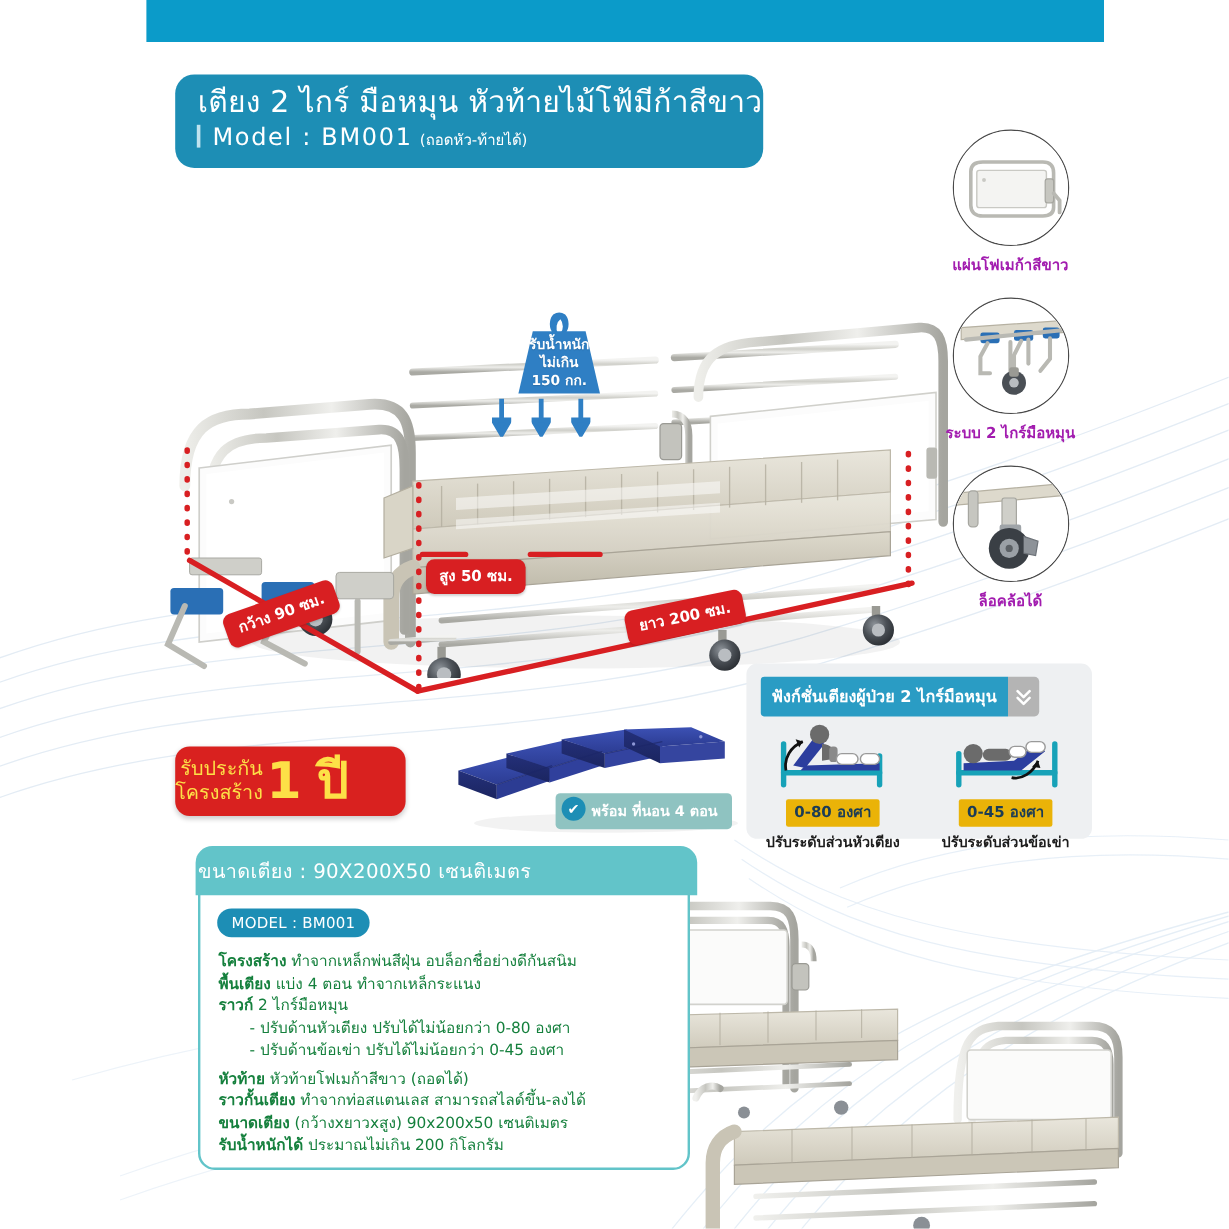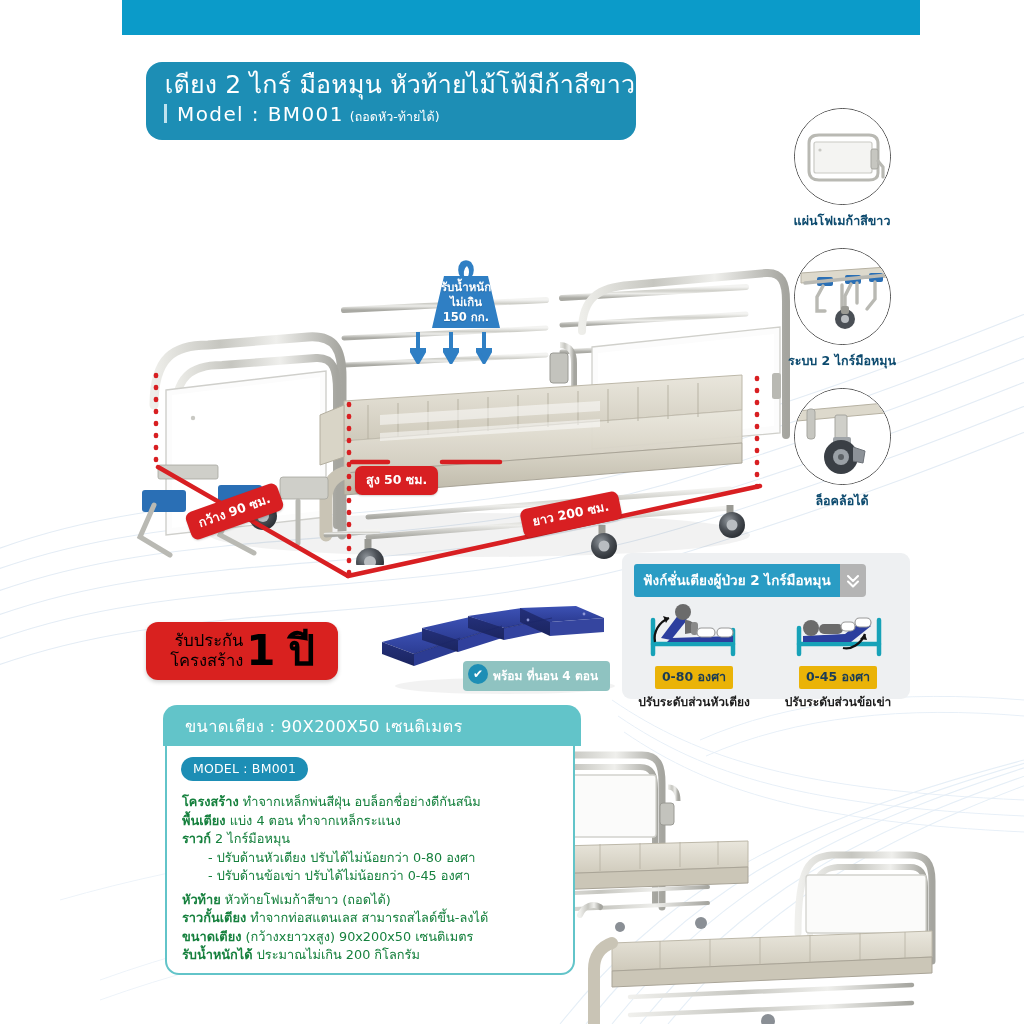--- a/index.html
+++ b/index.html
@@ -32,21 +32,21 @@
   .title-bar { display:inline-block; width:3px; height:19px; background:#bfe3ef; margin-right:4px; position: relative; top:2px;}
   .title-model { font-size: 20px; letter-spacing: 1.4px; }
   .title-sub { font-size: 12.5px; }
 
   
   .feature { position: absolute; width: 160px; text-align: center; z-index: 4; }
   .feature .circ {
     width: 97px; height: 97px; border-radius: 50%; border: 1.3px solid #4a4a4a;
     margin: 0 auto; position: relative; overflow: hidden; background: #fff;
   }
-  .feature .cap { margin-top: 6px; font-size: 12.5px; font-weight: 700; color: #0c4a6e; }
+  .feature .cap { margin-top: 6px; font-size: 12.5px; font-weight: 700; color: #a21caf; }
   #feature-1 { left: 762px; top: 108px; }
   #feature-2 { left: 762px; top: 248px; }
   #feature-3 { left: 762px; top: 388px; }
 
   
   .weight-badge { position: absolute; left: 420px; top: 258px; z-index: 6; width: 92px; text-align:center;}
   .weight-badge .wb-text {
     position:absolute; top:22px; left:0; right:0; color:#fff; font-size:11.5px; font-weight:700;
     line-height:15px; text-shadow: 0 1px 1px rgba(0,0,0,.15);
   }
@@ -58,22 +58,22 @@
     font-size: 12.5px; font-weight: 700; padding: 4px 11px 5px; white-space: nowrap; z-index: 7;
     box-shadow: 0 1px 2px rgba(0,0,0,.18);
   }
   #dim-height { left: 355px; top: 466px; }
   #dim-width  { left: 186px; top: 497px; transform: rotate(-19.5deg); }
   #dim-length { left: 521px; top: 500px; transform: rotate(-11.5deg); }
 
   
   .warranty {
     position: absolute; left: 146px; top: 622px; width: 192px; height: 58px;
-    background: #d9211f; border-radius: 12px; z-index: 6; color: #000000;
-    display: flex; align-items: center; justify-content: center; gap: 3px;
+    background: #d9211f; border-radius: 12px; z-index: 6; color: #fde047;
+    display: flex; align-items: center; gap: 3px;
     box-shadow: 0 2px 4px rgba(0,0,0,.2);
   }
   .warranty .w-small { font-size: 16.5px; line-height: 20px; text-align: right; font-weight: 400;}
   .warranty .w-big { font-size: 42px; font-weight: 700; line-height: 42px; letter-spacing: -1px;}
 
   
   .mattress-tag {
     position: absolute; left: 463px; top: 661px; z-index: 8;
     background: #8fc3c1; border-radius: 4px; color: #fff;
     font-size: 12px; font-weight: 700; padding: 5px 12px 6px 30px; white-space: nowrap;
@@ -107,21 +107,21 @@
 
   
   .spec-panel {
     position: absolute; left: 165px; top: 707px; width: 410px; height: 268px;
     background: #ffffff; border: 2.5px solid #62c4c9; border-radius: 14px; z-index: 6;
   }
   .spec-header {
     position: absolute; left: -4px; top: -4px; width: 418px; height: 41px;
     background: #62c4c9; border-radius: 14px 14px 0 0; color: #fff;
     font-size: 16.5px; font-weight: 400; letter-spacing: .3px;
-    display: flex; align-items: center; padding-left: 22px;
+    display: flex; align-items: center; padding-left: 2px;
   }
   .model-badge {
     position: absolute; left: 14px; top: 48px; background: #1d8eb5; color: #fff;
     font-size: 12.5px; padding: 4px 12px 5px; border-radius: 13px; letter-spacing: .2px;
   }
   .spec-body { position: absolute; left: 15px; top: 84px; right: 8px; color: #1d3d52; }
   .spec-row { font-size: 12.8px; line-height: 18.5px; color: #15803d; }
   .spec-row b { font-weight: 700; }
   .spec-row.indent { padding-left: 26px; }
   .spec-gap { height: 5px; }

